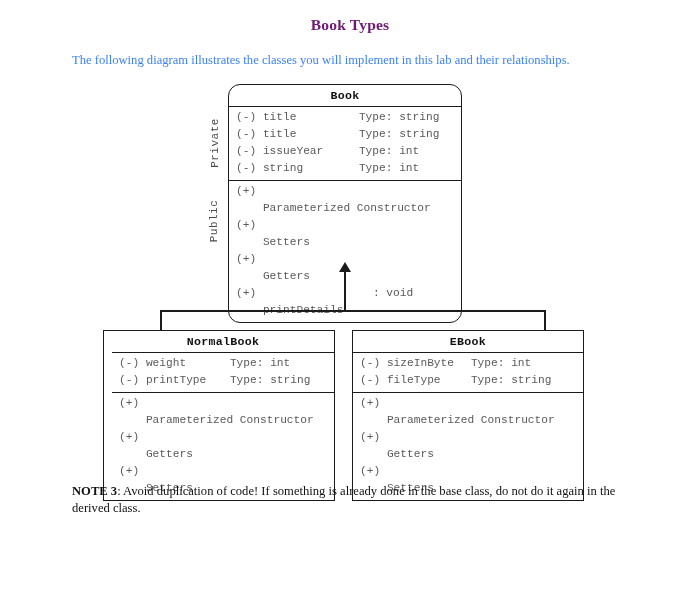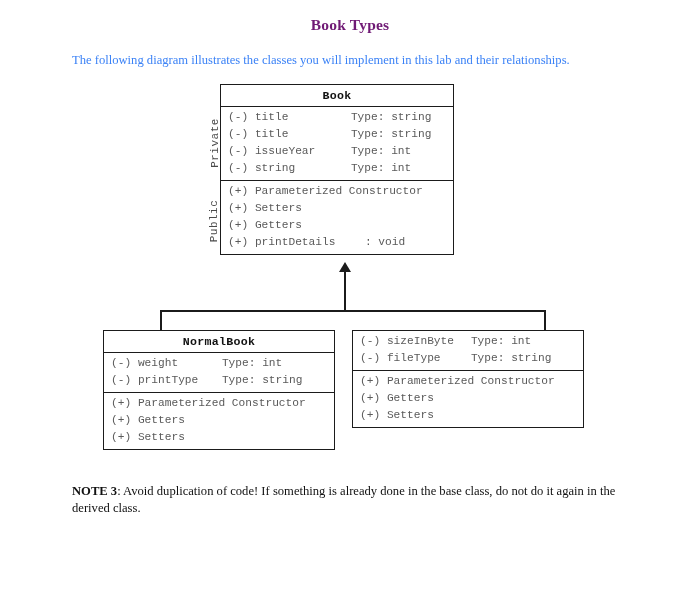--- a/index.html
+++ b/index.html
@@ -90,21 +90,21 @@
   }
   .member-type {
     display: inline-block;
   }
 
   
   #book-box .member-name { width: 96px; }
   
   .sub-box .member-name { width: 84px; }
 
-  .method-row .member-name { width: auto; }
+  .method-row .member-name { width: auto; margin-top: 17px; }
 
   
   .side-label {
     position: absolute;
     font-family: "Liberation Mono", monospace;
     font-size: 11px;
     color: #4a4a4a;
     transform: rotate(-90deg);
     transform-origin: center center;
     white-space: nowrap;
@@ -148,21 +148,21 @@
 
 <div class="page-title">Book Types</div>
 
 <div class="intro">The following diagram illustrates the classes you will implement in this lab and their relationships.</div>
 
 <div class="diagram">
 
   <div class="side-label" id="label-private" style="left: 182px; top: 137px; width: 66px; text-align:center;">Private</div>
   <div class="side-label" id="label-public" style="left: 184px; top: 215px; width: 60px; text-align:center;">Public</div>
 
-  <div class="class-box" id="book-box" style="left: 220px; top: 84px; width: 234px;">
+  <div class="class-box" id="book-box" style="left: 228px; top: 84px; width: 234px; border-radius: 12px;">
     <div class="class-header">Book</div>
     <div class="compartment attrs">
       <div class="member-row">
         <span class="member-vis">(-)</span><span> </span><span class="member-name">title</span><span class="member-type">Type: string</span>
       </div>
       <div class="member-row">
         <span class="member-vis">(-)</span><span> </span><span class="member-name">title</span><span class="member-type">Type: string</span>
       </div>
       <div class="member-row">
         <span class="member-vis">(-)</span><span> </span><span class="member-name">issueYear</span><span class="member-type">Type: int</span>
@@ -186,21 +186,21 @@
       </div>
     </div>
   </div>
 
   <div class="arrow-head" style="left: 339px; top: 262px;"></div>
   <div class="line v-line" style="left: 343.8px; top: 271px; height: 41px;"></div>
   <div class="line h-line" style="left: 160px; top: 310px; width: 386px;"></div>
   <div class="line v-line" style="left: 160px; top: 310px; height: 22px;"></div>
   <div class="line v-line" style="left: 543.6px; top: 310px; height: 22px;"></div>
 
-  <div class="class-box sub-box" id="normalbook-box" style="left: 103px; top: 330px; width: 232px;">
+  <div class="class-box sub-box" id="normalbook-box" style="left: 103px; top: 330px; width: 232px; padding-left: 8px;">
     <div class="class-header">NormalBook</div>
     <div class="compartment attrs">
       <div class="member-row">
         <span class="member-vis">(-)</span><span> </span><span class="member-name">weight</span><span class="member-type">Type: int</span>
       </div>
       <div class="member-row">
         <span class="member-vis">(-)</span><span> </span><span class="member-name">printType</span><span class="member-type">Type: string</span>
       </div>
     </div>
     <div class="compartment methods">
@@ -210,20 +210,21 @@
       <div class="member-row method-row">
         <span class="member-vis">(+)</span><span> </span><span class="member-name">Getters</span>
       </div>
       <div class="member-row method-row">
         <span class="member-vis">(+)</span><span> </span><span class="member-name">Setters</span>
       </div>
     </div>
   </div>
 
   <div class="class-box sub-box" id="ebook-box" style="left: 352px; top: 330px; width: 232px;">
+    <div class="class-header">EBook</div>
     <div class="compartment attrs">
       <div class="member-row">
         <span class="member-vis">(-)</span><span> </span><span class="member-name">sizeInByte</span><span class="member-type">Type: int</span>
       </div>
       <div class="member-row">
         <span class="member-vis">(-)</span><span> </span><span class="member-name">fileType</span><span class="member-type">Type: string</span>
       </div>
     </div>
     <div class="compartment methods">
       <div class="member-row method-row">

